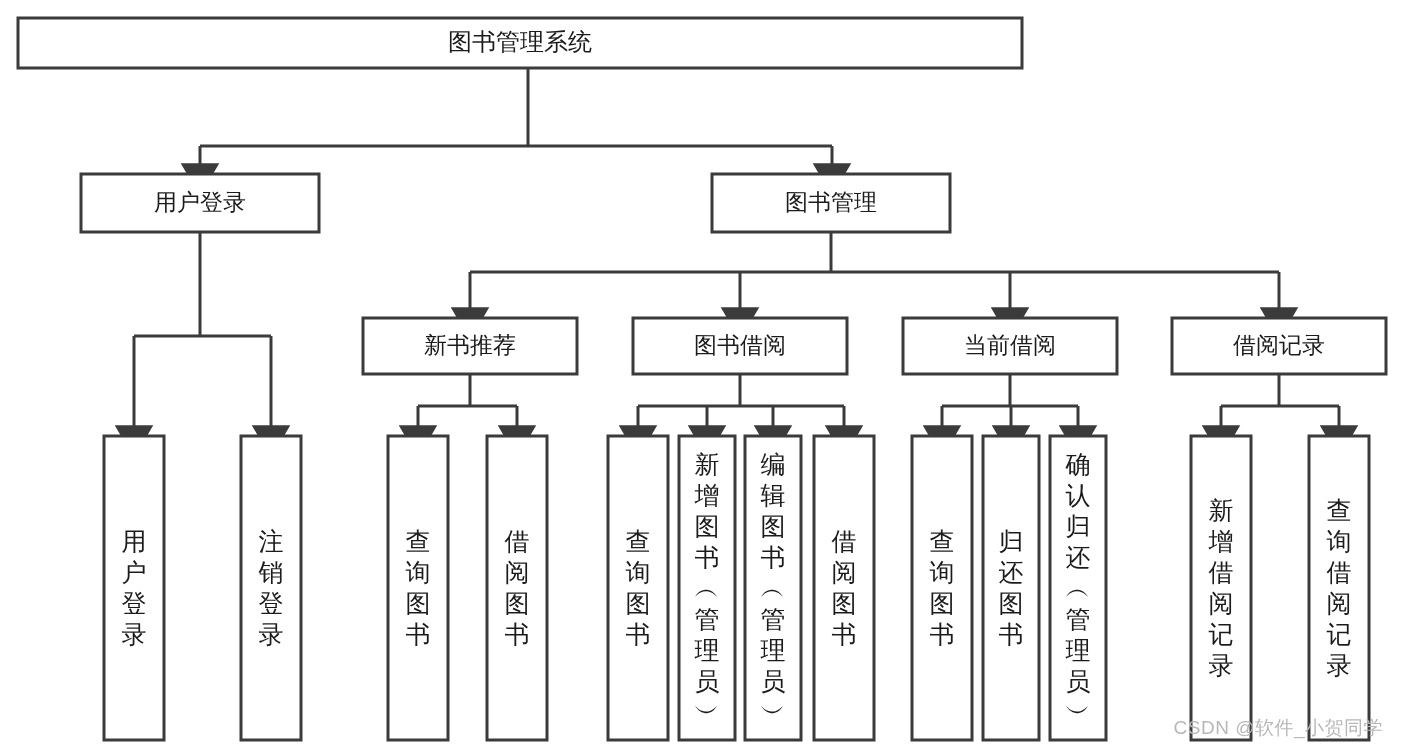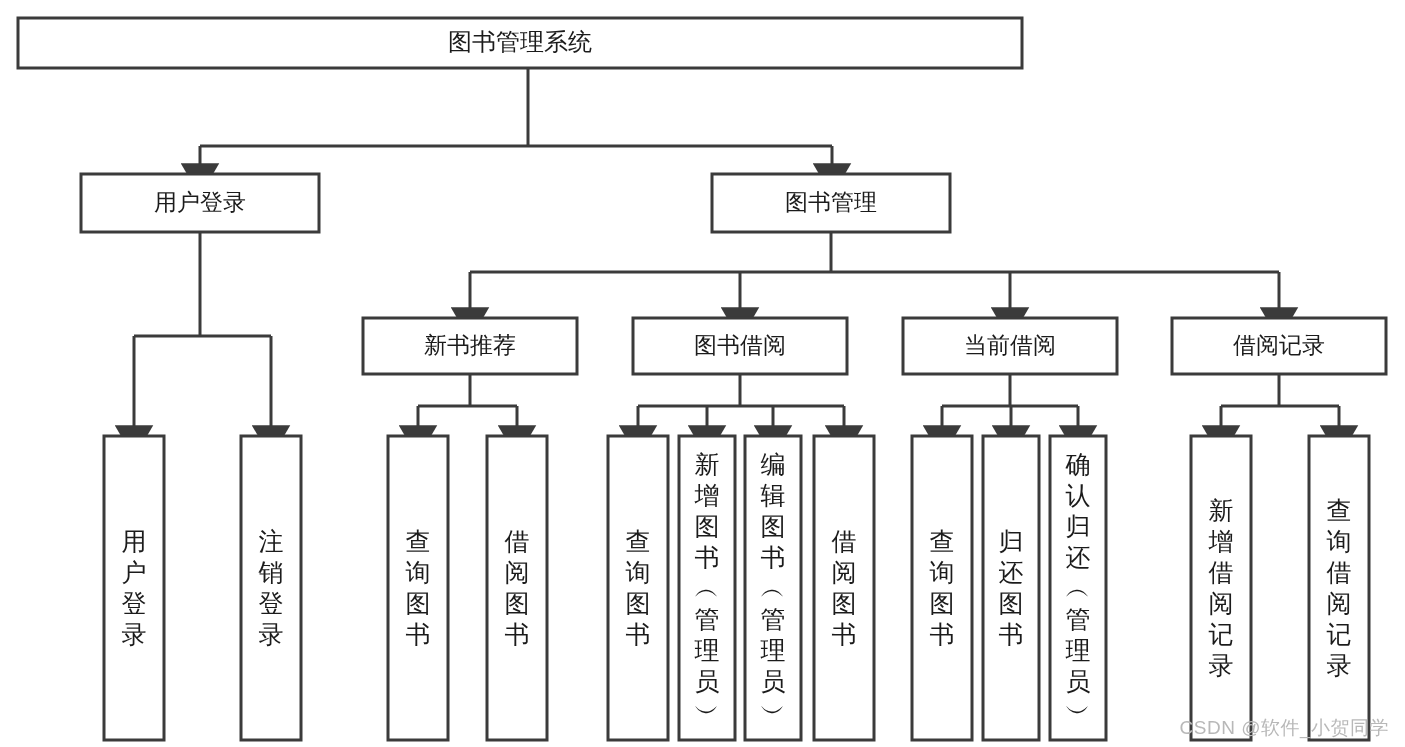--- a/index.html
+++ b/index.html
@@ -21,21 +21,21 @@
   }
   .lbl-title{font-size:24px;}
   .vlbl{
     fill:#1b1b1b;
     font-family:"Liberation Sans","DejaVu Sans",sans-serif;
     font-size:25px;
     text-anchor:middle;
   }
   .watermark{
     position:absolute;
-    right:16px;bottom:6px;
+    right:22px;bottom:6px;
     font-family:"Liberation Sans","DejaVu Sans",sans-serif;
     font-size:19px;
     color:#b8b8b8;
     letter-spacing:.5px;
     white-space:nowrap;
     user-select:none;
   }
 </style>
 </head>
 <body>

